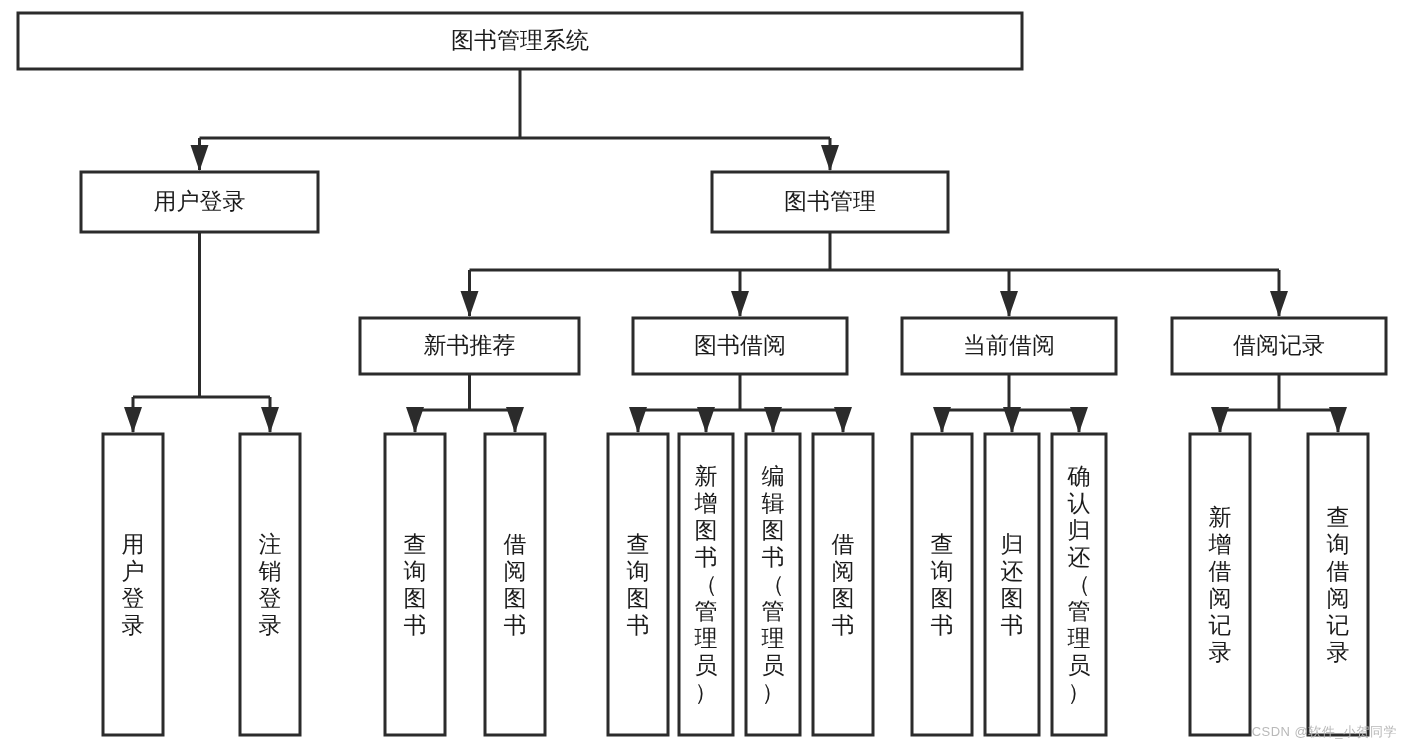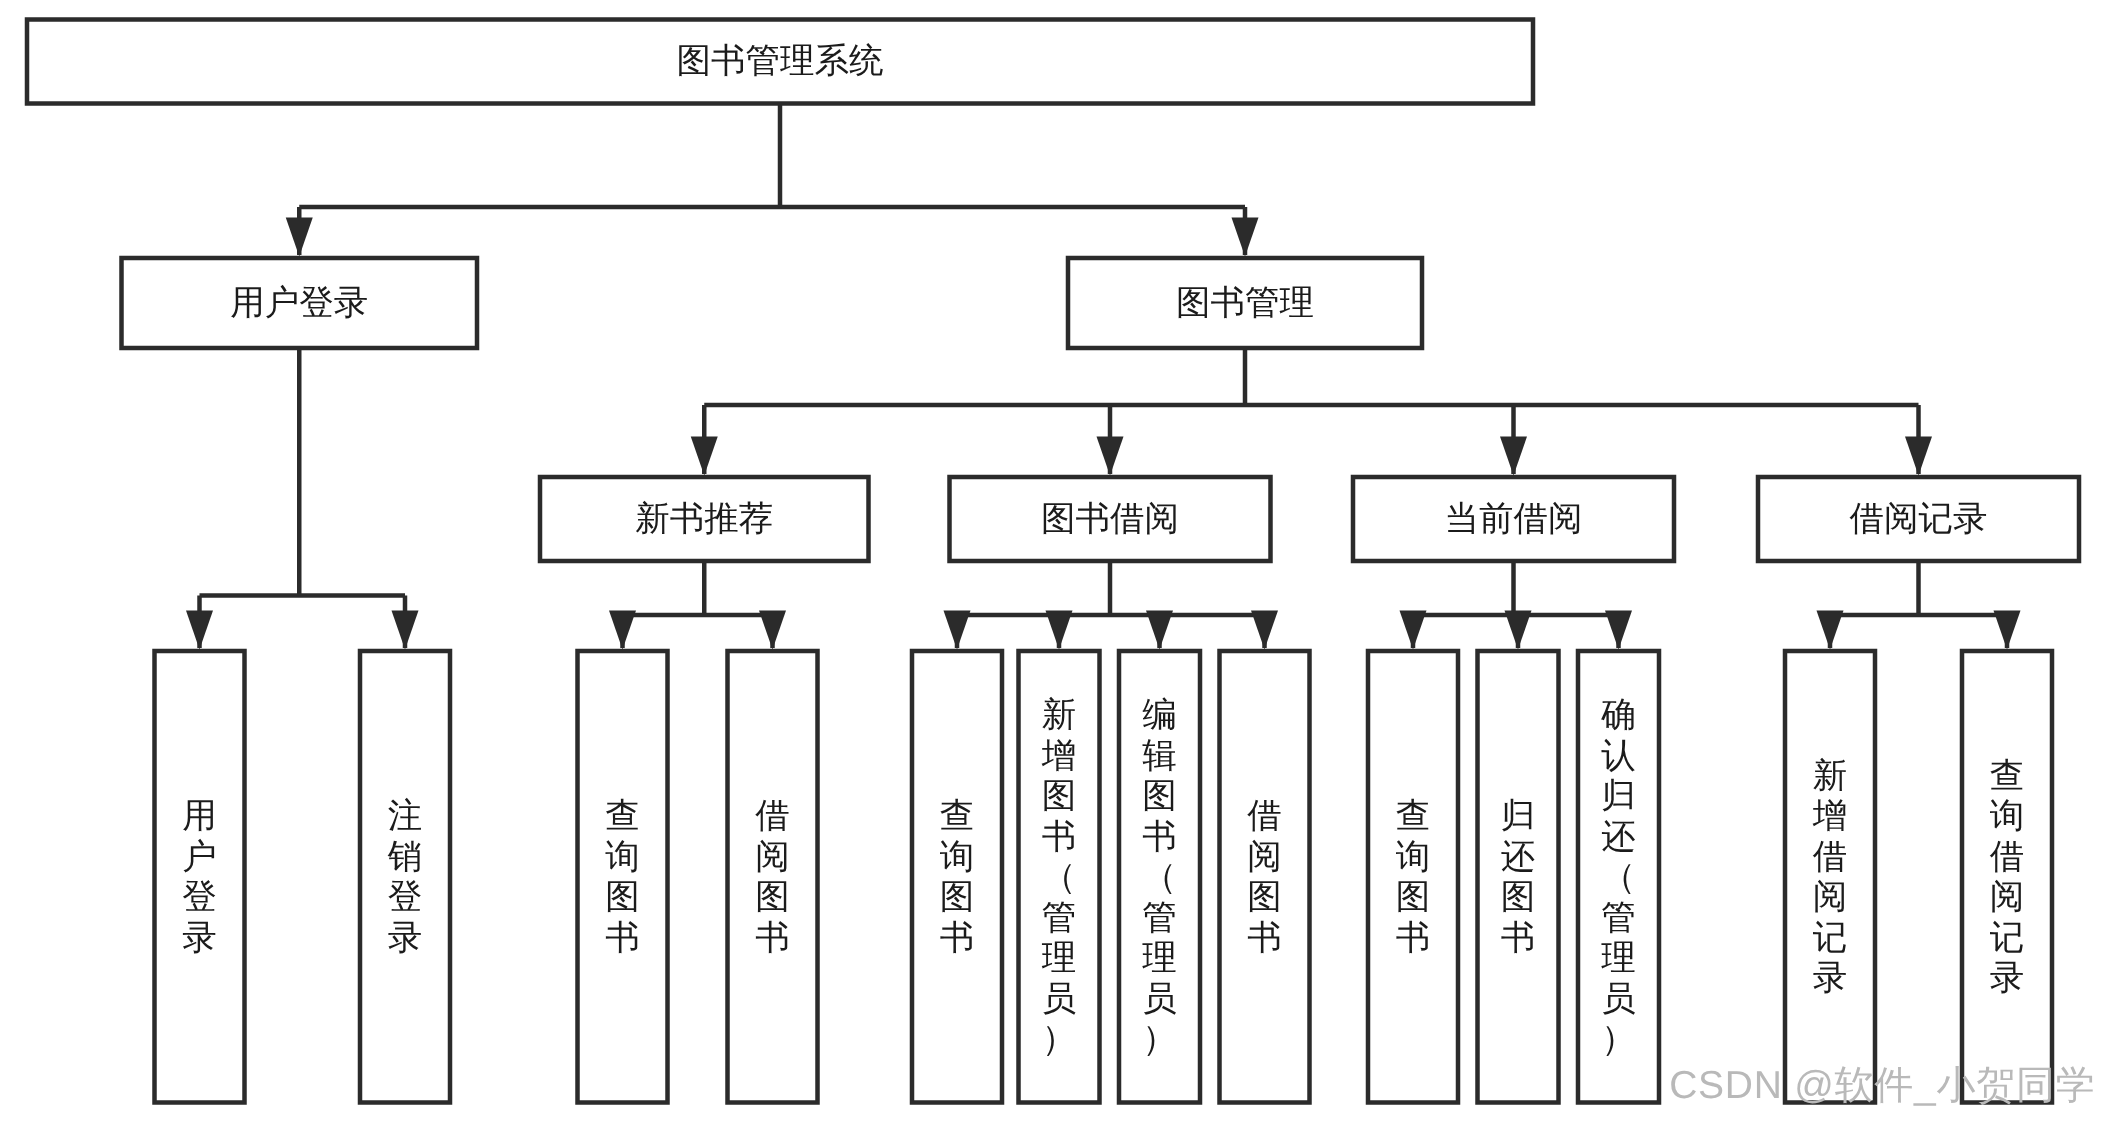--- a/index.html
+++ b/index.html
@@ -47,21 +47,21 @@
   }
   .arrow-head {
     fill: #2b2b2b;
     stroke: none;
   }
   .watermark {
     position: absolute;
     right: 8px;
     bottom: 6px;
     font-family: "Liberation Sans", "DejaVu Sans", sans-serif;
-    font-size: 26px;
+    font-size: 13px;
     color: #b9b9b9;
     letter-spacing: 0.5px;
     white-space: nowrap;
     pointer-events: none;
   }
 </style>
 </head>
 <body>
 
 <svg id="diagram" viewBox="0 0 1405 747">

